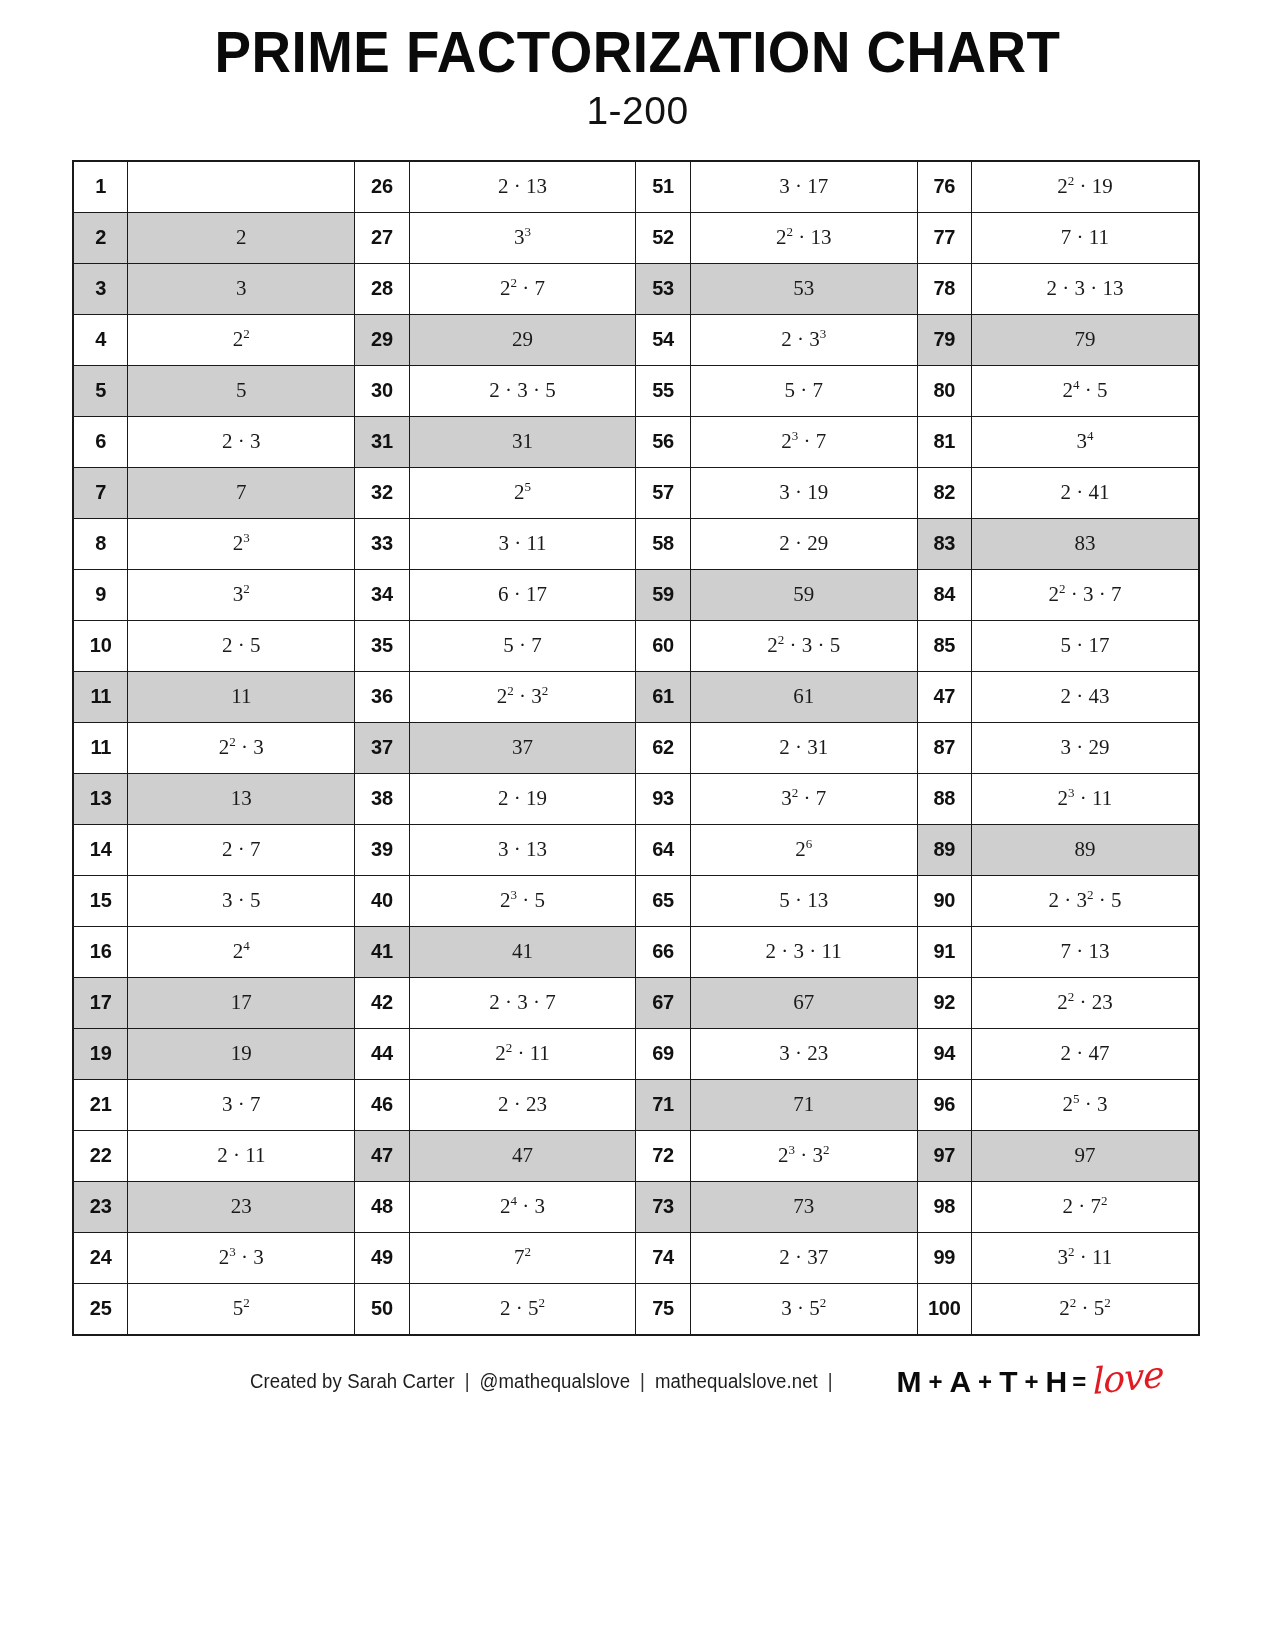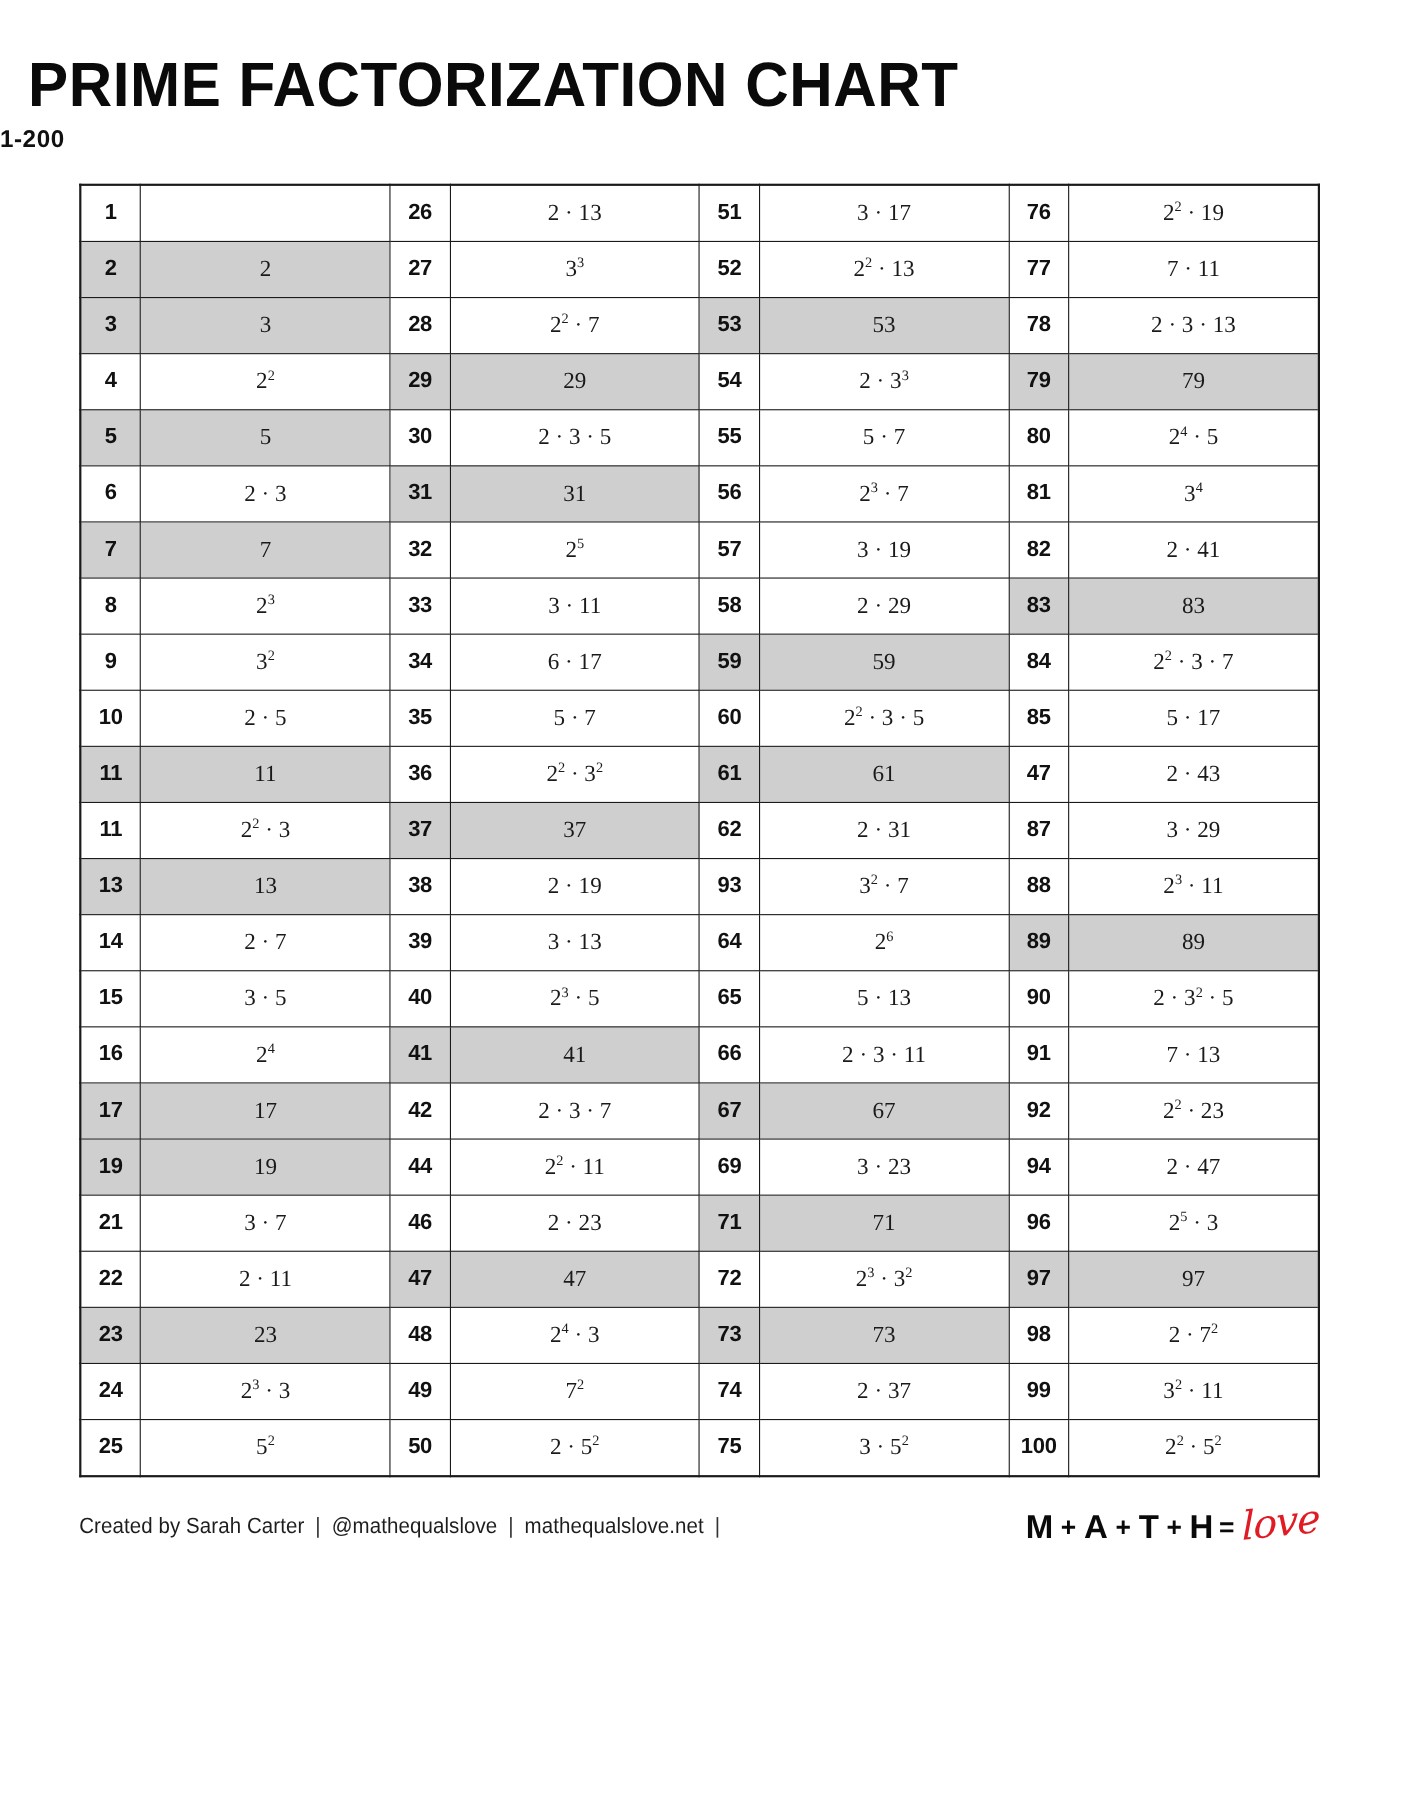--- a/index.html
+++ b/index.html
@@ -17,35 +17,36 @@
 
   .page {
     position: relative;
     width: 1275px;
     height: 1649px;
     box-sizing: border-box;
   }
 
   
   .header {
-    padding-top: 48px;
+    text-align: center;
+    padding-top: 23px;
   }
   .title {
     font-family: "Liberation Sans", sans-serif;
     font-weight: bold;
     font-size: 57px;
     letter-spacing: 0.5px;
     line-height: 1.05;
     color: #0a0a0a;
     transform: scaleX(0.96);
   }
   .subtitle {
     font-family: "Liberation Sans", sans-serif;
-    font-weight: bold;
-    font-size: 22px;
+    font-weight: normal;
+    font-size: 39px;
     margin-top: 6px;
     color: #111111;
     letter-spacing: 0.5px;
   }
 
   
   .table-wrap {
     margin: 27px 72px 0 72px;
     width: 1128px;
   }
@@ -82,25 +83,25 @@
     background: #cfcfcf;
   }
   .fact sup {
     font-size: 0.62em;
     vertical-align: super;
     line-height: 0;
   }
 
   
   .footer {
-    margin: 23px 72px 0 72px;
+    margin: 23px 72px 0 36px;
     width: 1128px;
     display: flex;
     align-items: center;
-    justify-content: space-between;
+    justify-content: flex-end;
     height: 46px;
   }
   .credit {
     font-family: "Liberation Sans", sans-serif;
     font-size: 20px;
     color: #1d1d1d;
     letter-spacing: 0.1px;
     transform: scaleX(0.93);
     transform-origin: left center;
     white-space: nowrap;

